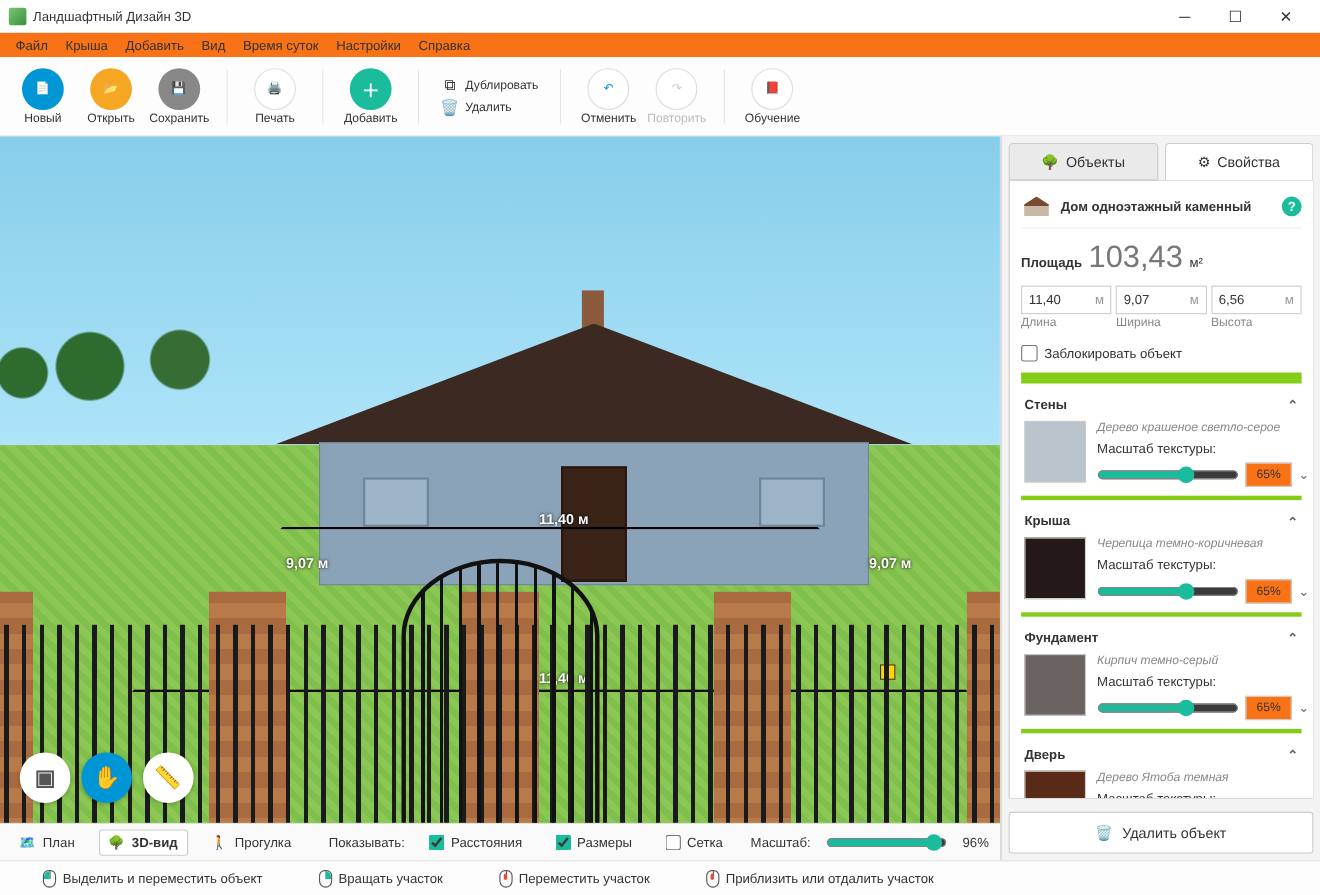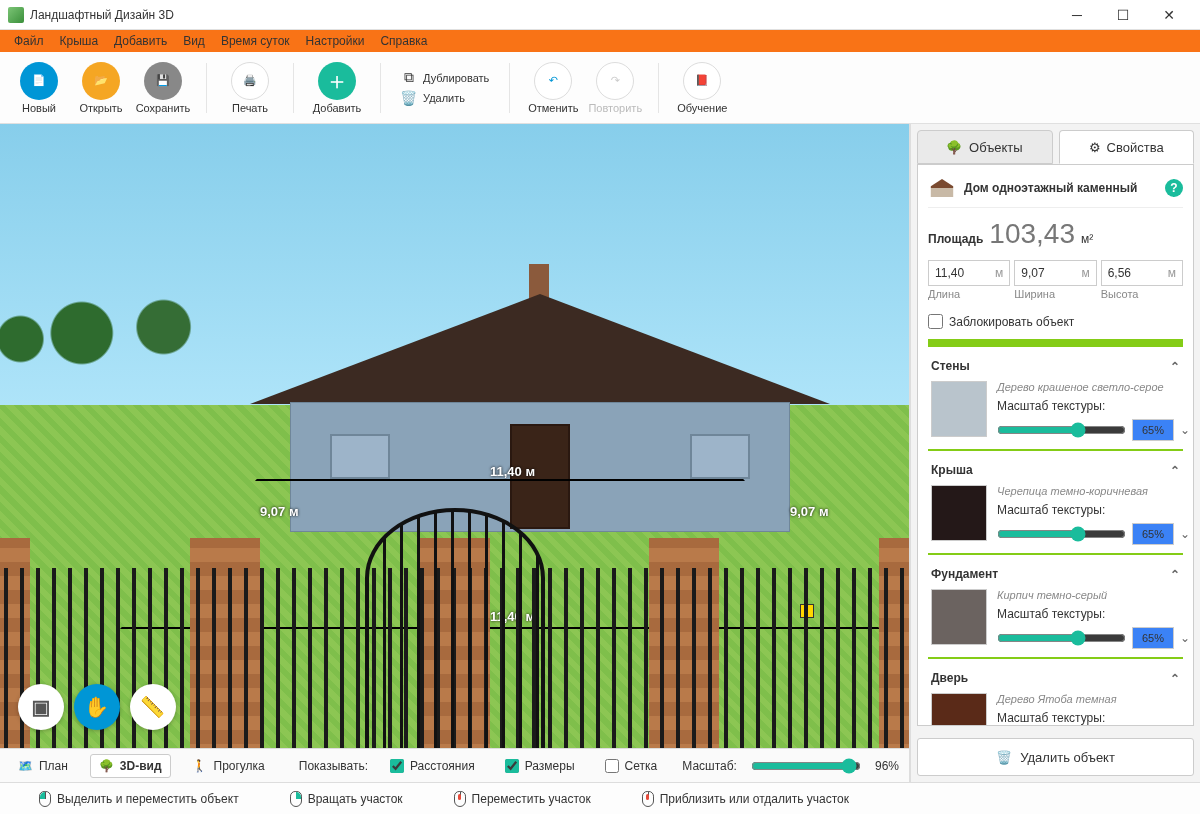--- a/index.html
+++ b/index.html
@@ -83,29 +83,29 @@
 .obj-head .help { margin-left: auto; width: 18px; height: 18px; border-radius: 50%; background: #1abc9c; color: #fff; font-size: 12px; display: flex; align-items: center; justify-content: center;}
 .area-row { display: flex; align-items: baseline; gap: 6px; padding: 10px 0;}
 .area-row .val { font-size: 28px; color:#777;}
 .dim-row { display: flex; gap: 4px; margin-bottom: 8px; align-items: center;}
 .dim-cell { flex: 1; }
 .dim-cell .inp { width: 100%; height: 26px; border: 1px solid #ccc; padding: 0 6px; display: flex; align-items: center; justify-content: space-between; font-size: 12px; background: #fff;}
 .dim-cell .lbl { font-size: 11px; color: #888; margin-top: 2px;}
 .lock-row { display: flex; align-items: center; gap: 6px; padding: 6px 0 10px; border-bottom: 6px solid #84cc16;}
 .lock-row input { width: 15px; height: 15px;}
 
-.section { border-top: 2px solid #84cc16; padding: 8px 3px;}
+.section { border-top: 4px solid #84cc16; padding: 8px 3px;}
 .sec-head { display: flex; justify-content: space-between; align-items: center; font-weight: bold; padding: 4px 0 8px;}
 .sec-body { display: flex; gap: 10px;}
 .swatch { width: 56px; height: 56px; border: 1px solid #ccc; flex-shrink: 0;}
 .tex-col { flex: 1; display: flex; flex-direction: column; gap: 6px;}
 .tex-name { font-style: italic; color: #888; font-size: 11px;}
 .tex-row { display: flex; align-items: center; gap: 6px;}
 .tex-row input[type=range]{ flex: 1; accent-color: #1abc9c;}
-.pct-box { width: 42px; height: 22px; border: 1px solid #ccc; display: flex; align-items: center; justify-content: center; font-size: 11px; background: #3b82f6;}
+.pct-box { width: 42px; height: 22px; border: 1px solid #ccc; display: flex; align-items: center; justify-content: center; font-size: 11px; background: #f97316;}
 .del-btn { margin: 6px; height: 38px; border: 1px solid #ccc; border-radius: 3px; background: #fff; display: flex; align-items: center; justify-content: center; gap: 8px; font-size: 13px; cursor: pointer;}
 
 
 .helpbar { height: 32px; border-top: 1px solid #ddd; display: flex; align-items: center; padding: 0 12px; gap: 24px; font-size: 12px; background: #fdfdfd;}
 .helpbar .h { display: flex; align-items: center; gap: 6px; padding-left: 27px;}
 .mouse-ico { width: 12px; height: 16px; border: 1.5px solid #555; border-radius: 6px 6px 7px 7px; position: relative;}
 .mouse-ico::before { content:""; position:absolute; left:50%; top:0; width:1px; height:7px; background:#555;}
 .mouse-ico.left::after { content:""; position:absolute; left:0; top:0; width:50%; height:7px; background:#1abc9c; border-radius:5px 0 0 0;}
 .mouse-ico.right::after { content:""; position:absolute; right:0; top:0; width:50%; height:7px; background:#1abc9c; border-radius:0 5px 0 0;}
 .mouse-ico.mid::after { content:""; position:absolute; left:35%; top:2px; width:30%; height:6px; background:#e74c3c; border-radius:2px;}

